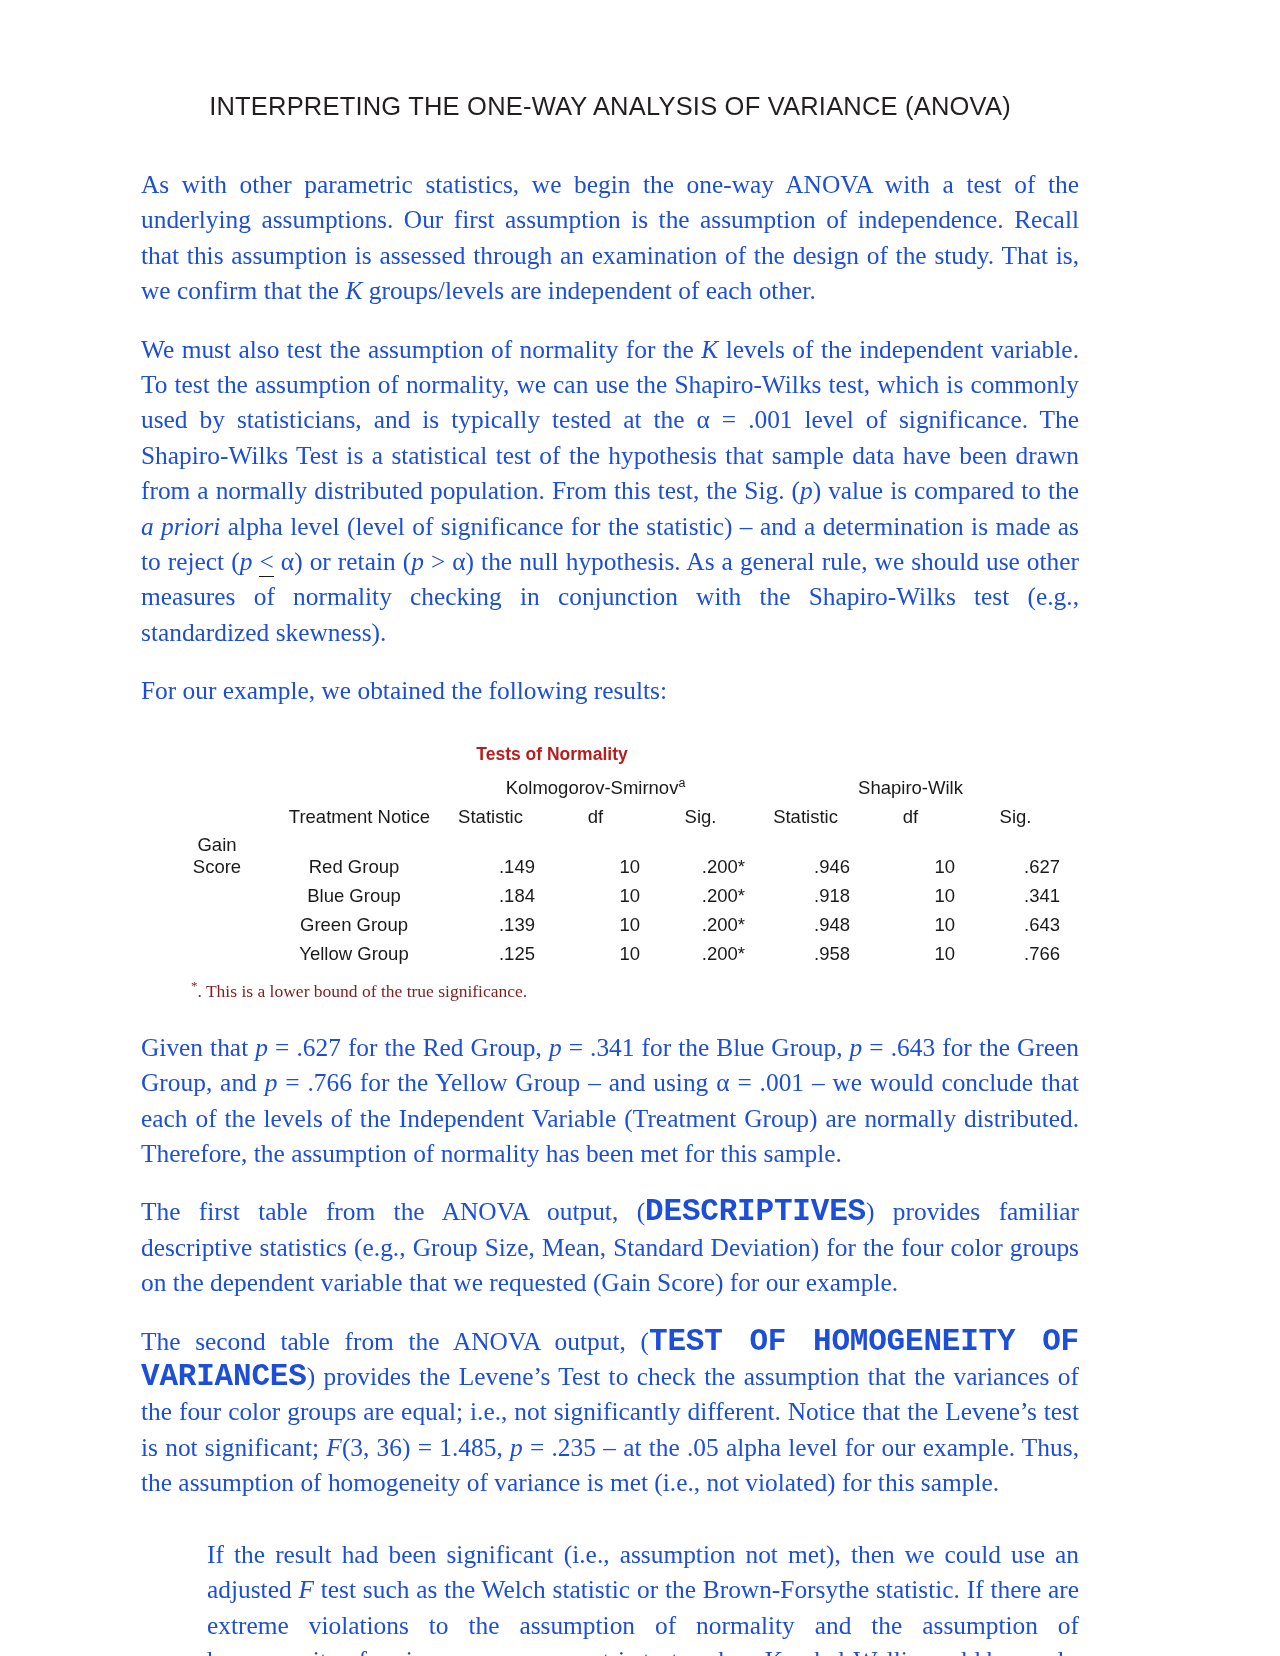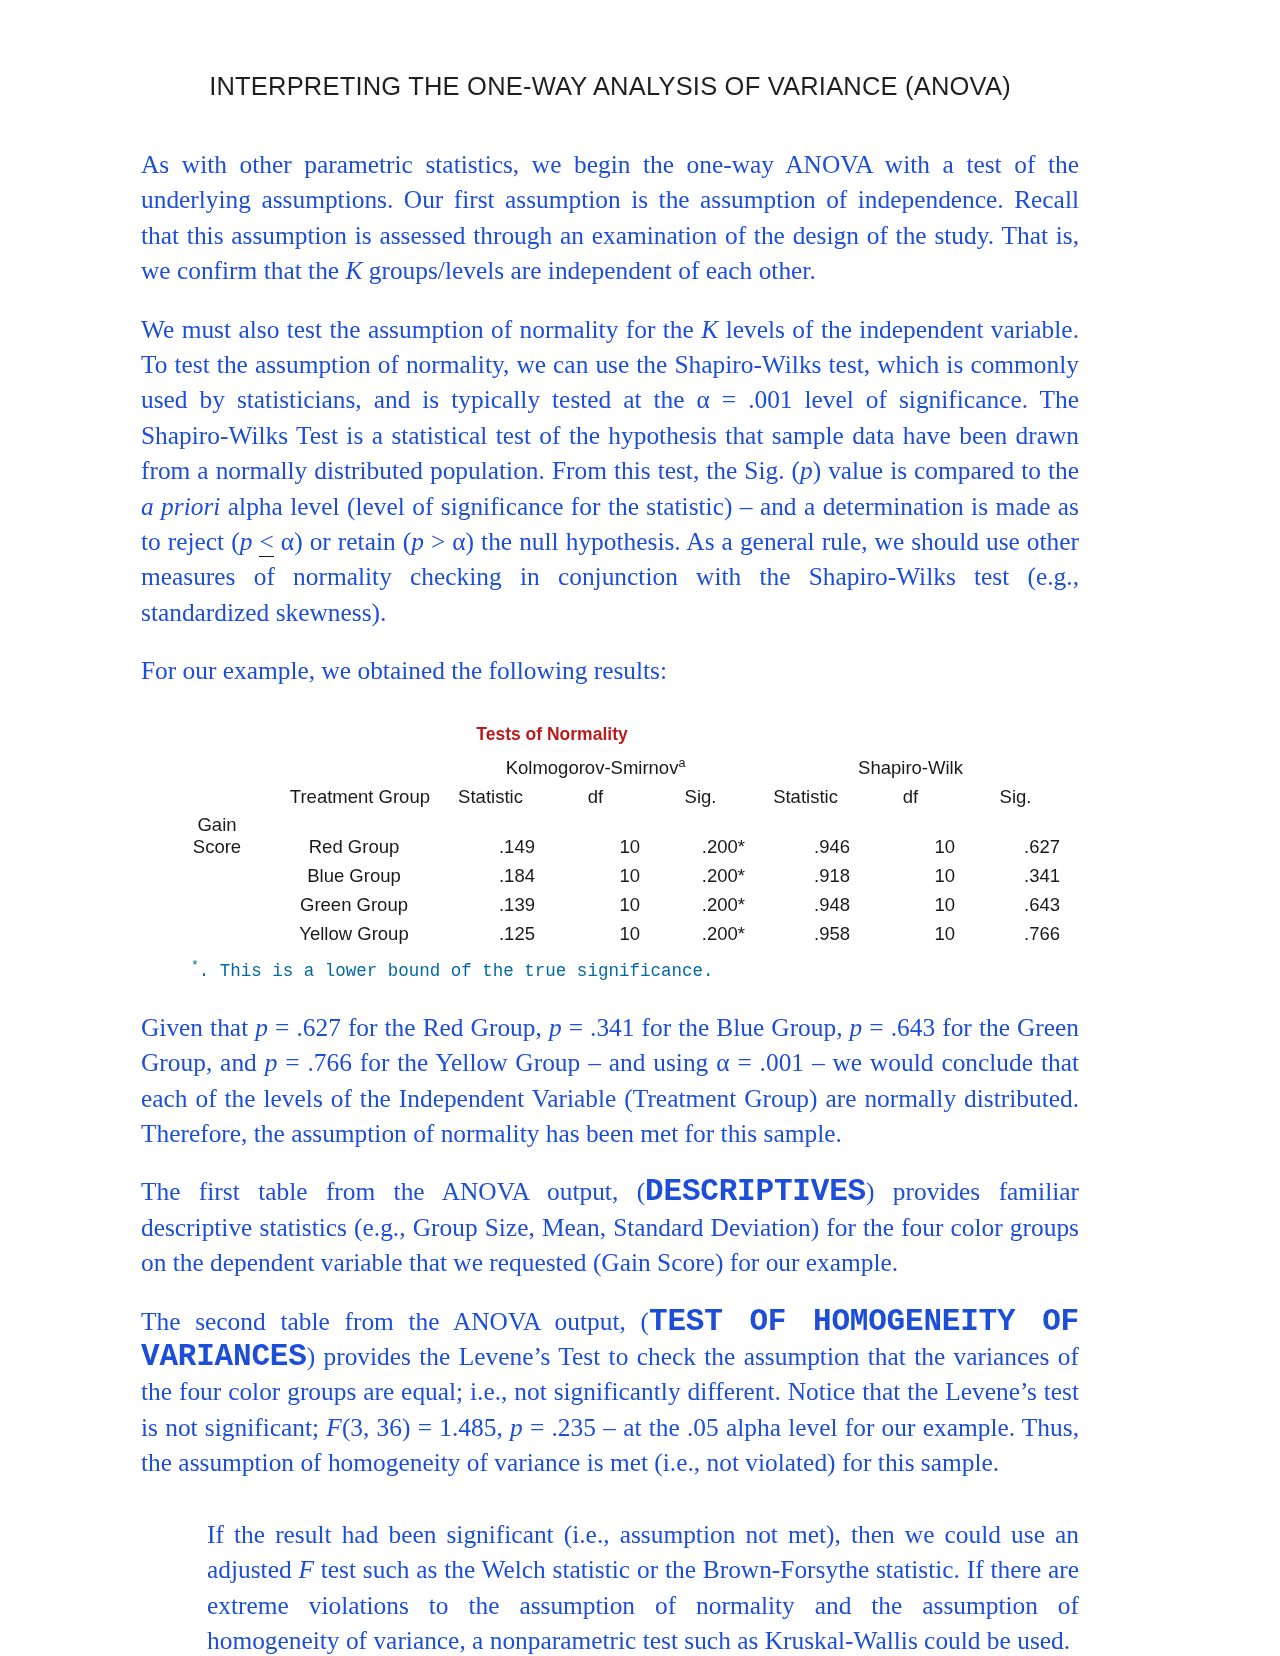--- a/index.html
+++ b/index.html
@@ -30,21 +30,21 @@
   }
 
   
   .doc-title {
     font-family: "Liberation Sans", "DejaVu Sans", sans-serif;
     font-size: 25.5px;
     font-weight: 400;
     text-align: center;
     letter-spacing: 0.2px;
     margin: 0;
-    padding-top: 72px;
+    padding-top: 92px;
     color: #231f20;
     font-variant: small-caps;
     text-transform: lowercase;
     white-space: nowrap;
   }
   .doc-title .lead { text-transform: uppercase; }
 
   
   p.body {
     font-size: 25.4px;
@@ -113,23 +113,23 @@
   .b-right  { border-right: 2.6px solid #3a3a3a; }
   .ta-c { text-align: center; }
   .ta-r { text-align: right; }
   .ta-l { text-align: center; }
   .sup {
     font-size: 12.5px;
     vertical-align: super;
     line-height: 0;
   }
   .fn {
-    font-family: Liberation Mono, monospace;
+    font-family: Liberation Serif, serif;
     font-size: 17.5px;
-    color: #0369a1;
+    color: #7f1d1d;
     margin: 0;
     padding-left: 50px;
     line-height: 1.62;
   }
   .fn .mk { font-size: 13px; vertical-align: super; line-height: 0; }
   .fn-first { padding-top: 9px; }
 </style>
 </head>
 <body>
 
@@ -167,21 +167,21 @@
           <col style="width:105px">
         </colgroup>
         <tbody>
           <tr>
             <td class="b-top b-left b-botthin" colspan="2"></td>
             <td class="b-top b-leftthin b-botthin ta-c" colspan="3"><span>Kolmogorov-Smirnov</span><span class="sup">a</span></td>
             <td class="b-top b-leftthin b-botthin b-right ta-c" colspan="3"><span>Shapiro-Wilk</span></td>
           </tr>
           <tr>
             <td class="b-left b-bot"></td>
-            <td class="b-bot ta-r">Treatment Group</td>
+            <td class="b-bot ta-r">Treatment Notice</td>
             <td class="b-leftthin b-bot ta-c">Statistic</td>
             <td class="b-leftthin b-bot ta-c">df</td>
             <td class="b-leftthin b-bot ta-c">Sig.</td>
             <td class="b-leftthin b-bot ta-c">Statistic</td>
             <td class="b-leftthin b-bot ta-c">df</td>
             <td class="b-leftthin b-bot b-right ta-c">Sig.</td>
           </tr>
 
           <tr>
             <td class="b-left ta-l">Gain Score</td>

